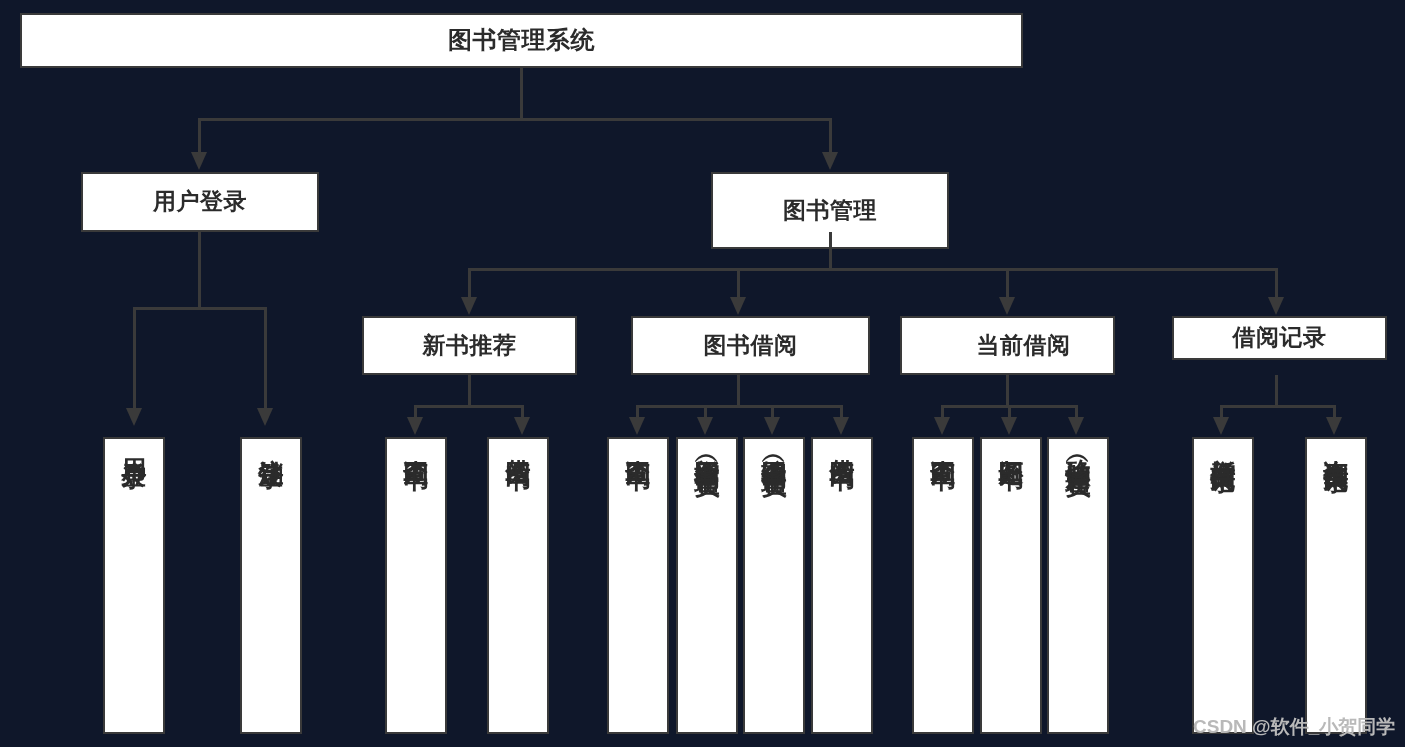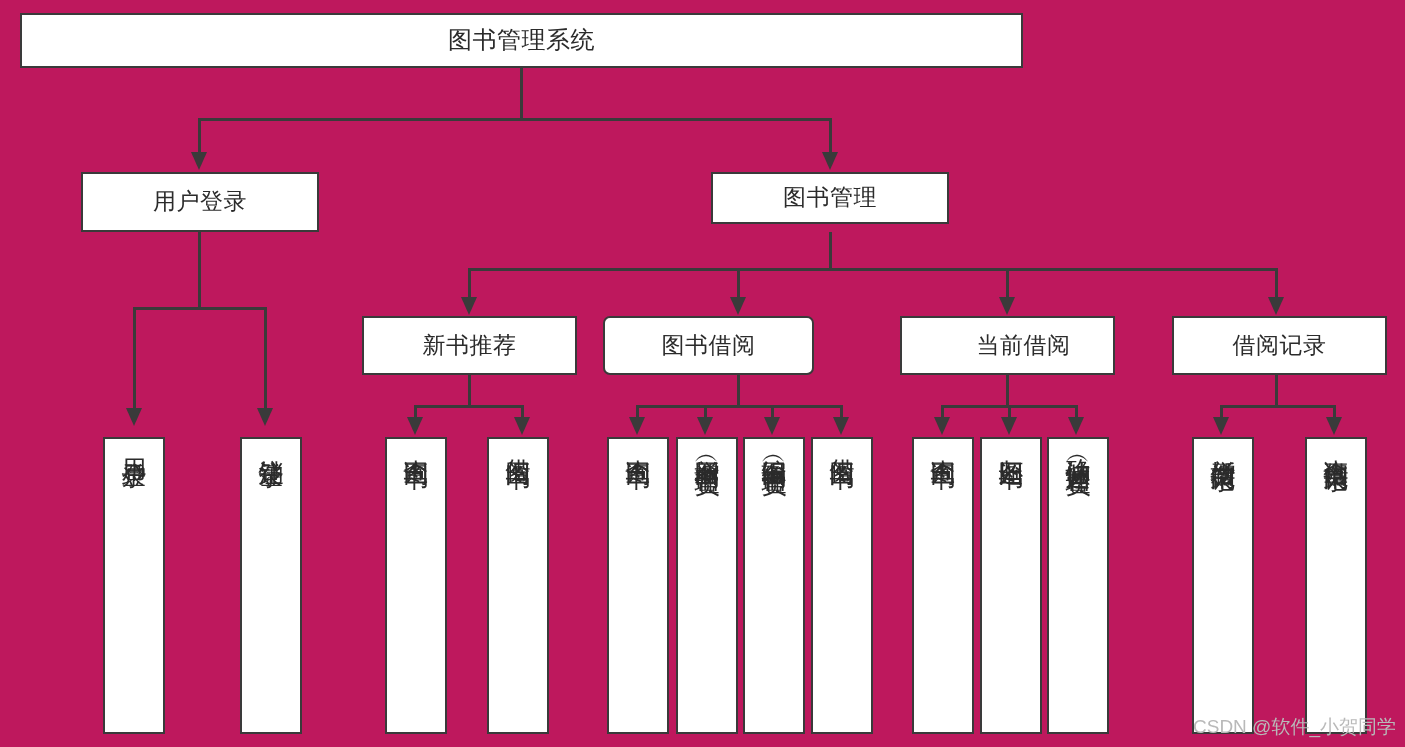--- a/index.html
+++ b/index.html
@@ -7,22 +7,23 @@
     padding: 0;
     background: #ffffff;
   }
   body {
     font-family: "Liberation Sans", "DejaVu Sans", sans-serif;
   }
   #canvas {
     position: relative;
     width: 1405px;
     height: 747px;
-    background: #be185d;
+    background: #0f172a;
     overflow: hidden;
+    font-weight: bold;
   }
   
   .node {
     position: absolute;
     box-sizing: border-box;
     background: #ffffff;
     border: 2px solid #3a3a3a;
     display: flex;
     align-items: center;
     justify-content: center;
@@ -94,21 +95,21 @@
 
   <div class="conn vline" style="left:198px; top:118px; height:38px;"></div>
   <div class="arrow" style="left:191px; top:152px;"></div>
   <div class="conn vline" style="left:829px; top:118px; height:38px;"></div>
   <div class="arrow" style="left:822px; top:152px;"></div>
 
   <div class="node h" style="left:81px; top:172px; width:238px; height:60px;">
     <span class="label">用户登录</span>
   </div>
 
-  <div class="node h" style="left:711px; top:172px; width:238px; height:52px;">
+  <div class="node h" style="left:711px; top:172px; width:238px; height:77px;">
     <span class="label">图书管理</span>
   </div>
 
   <div class="conn vline" style="left:198px; top:232px; height:77px;"></div>
   <div class="conn hline" style="left:133px; top:307px; width:133px;"></div>
   <div class="conn vline" style="left:133px; top:307px; height:105px;"></div>
   <div class="arrow" style="left:126px; top:408px;"></div>
   <div class="conn vline" style="left:264px; top:307px; height:105px;"></div>
   <div class="arrow" style="left:257px; top:408px;"></div>
 
@@ -124,29 +125,29 @@
   <div class="conn vline" style="left:1006px; top:268px; height:33px;"></div>
   <div class="arrow" style="left:999px; top:297px;"></div>
 
   <div class="conn vline" style="left:1275px; top:268px; height:33px;"></div>
   <div class="arrow" style="left:1268px; top:297px;"></div>
 
   <div class="node h" style="left:362px; top:316px; width:215px; height:59px;justify-content:center;">
     <span class="label">新书推荐</span>
   </div>
 
-  <div class="node h" style="left:603px; top:316px; width:211px; height:59px;border-radius:7px;">
+  <div class="node h" style="left:631px; top:316px; width:239px; height:59px;">
     <span class="label">图书借阅</span>
   </div>
 
   <div class="node h" style="left:900px; top:316px; width:215px; height:59px;padding-left:32px;">
     <span class="label">当前借阅</span>
   </div>
 
-  <div class="node h" style="left:1172px; top:316px; width:215px; height:59px;">
+  <div class="node h" style="left:1172px; top:316px; width:215px; height:44px;">
     <span class="label">借阅记录</span>
   </div>
 
   <div class="conn vline" style="left:468px; top:375px; height:32px;"></div>
   <div class="conn hline" style="left:414px; top:405px; width:109px;"></div>
   <div class="conn vline" style="left:414px; top:405px; height:16px;"></div>
   <div class="arrow" style="left:407px; top:417px;"></div>
   <div class="conn vline" style="left:521px; top:405px; height:16px;"></div>
   <div class="arrow" style="left:514px; top:417px;"></div>
 

